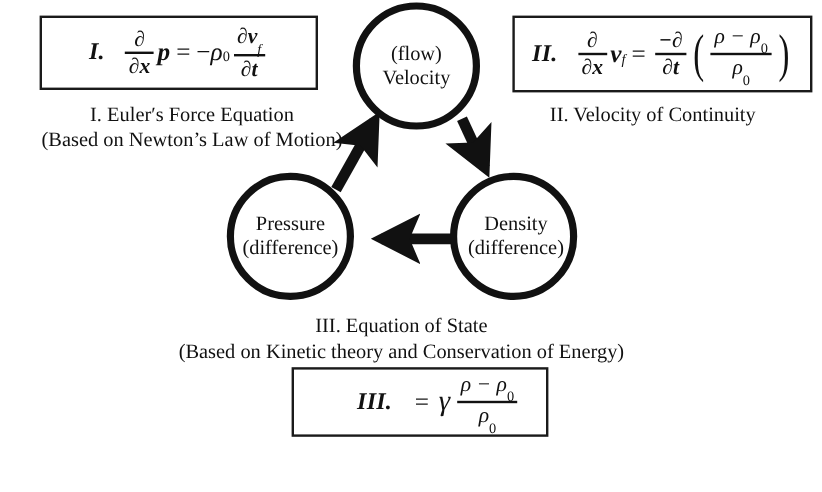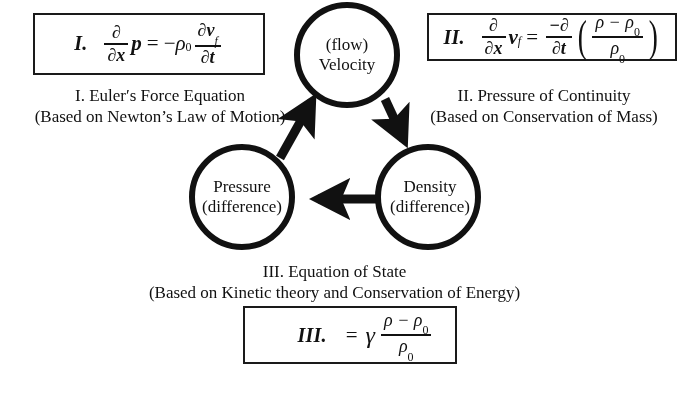--- a/index.html
+++ b/index.html
@@ -138,21 +138,21 @@
           <span class="sub">0</span>
         <span class="frac">
           <span class="num"><span class="ital bold">∂v</span><span class="sub ital">f</span></span>
           <span class="bar"></span>
           <span class="den ital bold">∂t</span>
         </span>
       </span>
     </div>
   </div>
 
-  <div class="eq-box" style="left:427px; top:13px; width:250px; height:48px;">
+  <div class="eq-box" style="left:427px; top:13px; width:250px; height:64px;">
     <div class="eq-inner">
       <span class="eq-label">II.</span>
       <span class="math">
         <span class="frac">
           <span class="num ital bold">∂</span>
           <span class="bar"></span>
           <span class="den ital bold">∂x</span>
         </span>
         <span class="ital bold">v</span>
           <span class="sub ital">f</span>
@@ -172,22 +172,21 @@
       </span>
     </div>
   </div>
 
   <div class="caption" style="left:0px; top:86px; width:320px;">
     <div>I.  Euler′s Force Equation</div>
     <div>(Based on Newton’s Law of Motion)</div>
   </div>
 
   <div class="caption" style="left:403px; top:86px; width:282px;">
-    <div>II. Pressure of Continuity</div>
-    <div>(Based on Conservation of Mass)</div>
+    <div>II. Velocity of Continuity</div>
   </div>
 
   <svg id="diagram" viewBox="0 0 685 410">
     <defs>
       <marker id="arrowhead" markerWidth="5.2" markerHeight="5.2" refX="3.6" refY="2.6" orient="auto" markerUnits="strokeWidth">
         <path d="M0,0.25 L4.6,2.6 L0,4.95 L1.0,2.6 Z" fill="#111111"></path>
       </marker>
     </defs>
 
     <line x1="280" y1="158" x2="312" y2="101" stroke="#111111" stroke-width="9" marker-end="url(#arrowhead)"></line>

